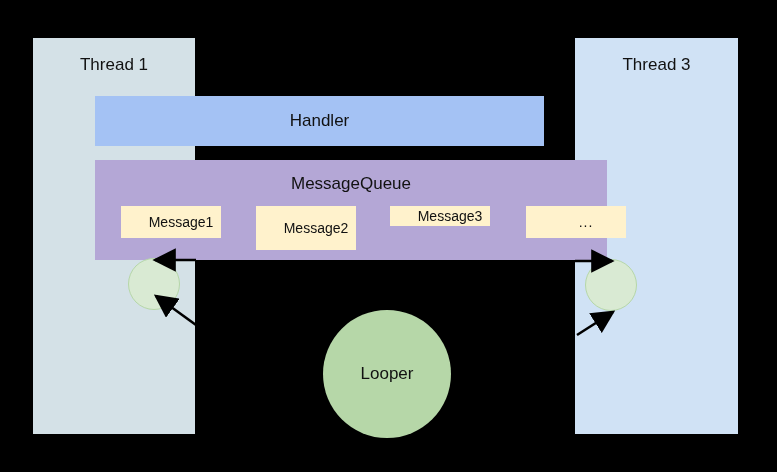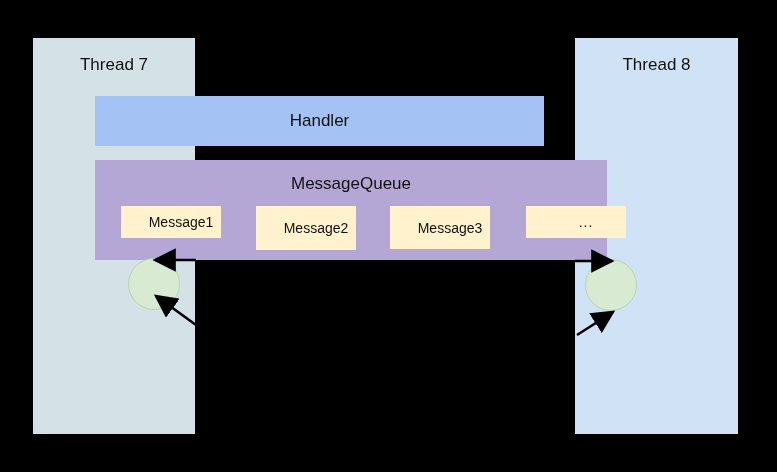--- a/index.html
+++ b/index.html
@@ -91,41 +91,42 @@
   .ellipsis-text {
     letter-spacing: 1px;
   }
 </style>
 </head>
 <body>
 
 <div id="canvas">
 
   <div class="box thread-box" id="thread1" style="left: 33px; top: 38px; width: 162px; height: 396px; background: rgb(212, 225, 231);">
-    <div class="thread-label" id="thread1-label" style="top: 18px;">Thread 7</div>
+    <div class="thread-label" id="thread1-label" style="top: 18px;">Thread 1</div>
   </div>
 
   <div class="box thread-box thread2" id="thread2" style="left: 575px; top: 38px; width: 163px; height: 396px; background: rgb(208, 226, 245);">
-    <div class="thread-label" id="thread2-label" style="top: 18px;">Thread 8</div>
+    <div class="thread-label" id="thread2-label" style="top: 18px;">Thread 3</div>
   </div>
 
   <div class="box handler-bar" id="handler" style="left: 95px; top: 96px; width: 449px; height: 50px; background: rgb(164, 194, 244);">Handler</div>
 
   <div class="box mq-bar" id="mqbar" style="left: 95px; top: 160px; width: 512px; height: 100px; background: rgb(180, 167, 214);">
     <div class="mq-label" id="mq-label" style="top: 15px;">MessageQueue</div>
   </div>
 
   <div class="msg-box" id="msg0" style="left: 121px; top: 206px; width: 100px; height: 32px; background: rgb(255, 242, 204);">Message1</div>
   <div class="msg-box" id="msg1" style="left: 256px; top: 206px; width: 100px; height: 44px; background: rgb(255, 242, 204);">Message2</div>
-  <div class="msg-box" id="msg2" style="left: 390px; top: 206px; width: 100px; height: 43px; background: rgb(255, 242, 204);">Message3</div>
+  <div class="msg-box" id="msg2" style="left: 390px; top: 206px; width: 100px; height: 20px; background: rgb(255, 242, 204);">Message3</div>
   <div class="msg-box ellipsis-text" id="msg3" style="left: 526px; top: 206px; width: 100px; height: 32px; background: rgb(255, 242, 204);">...</div>
 
   <div class="circle small-circle" id="sc0" style="left: 128px; top: 258px; width: 52px; height: 52px; background: rgb(217, 234, 211); border-color: rgb(182, 215, 168);"></div>
   <div class="circle small-circle" id="sc1" style="left: 585px; top: 259px; width: 52px; height: 52px; background: rgb(217, 234, 211); border-color: rgb(182, 215, 168);"></div>
 
+  <div class="circle looper-circle" id="looper" style="left: 323px; top: 310px; width: 128px; height: 128px; background: rgb(182, 215, 168);">Looper</div>
 
   <svg id="arrows" viewBox="0 0 777 472">
     <defs>
       <marker id="ah" markerWidth="9" markerHeight="9" refX="8" refY="4.5" orient="auto" markerUnits="strokeWidth">
         <path d="M0,0 L9,4.5 L0,9 z" fill="#000000"></path>
       </marker>
     </defs>
     <g id="arrow-group" stroke="#000000" stroke-width="2.6" fill="none">
         <line x1="196" y1="260" x2="155" y2="260" marker-end="url(#ah)"></line>
         <line x1="196" y1="325" x2="156" y2="296" marker-end="url(#ah)"></line>

